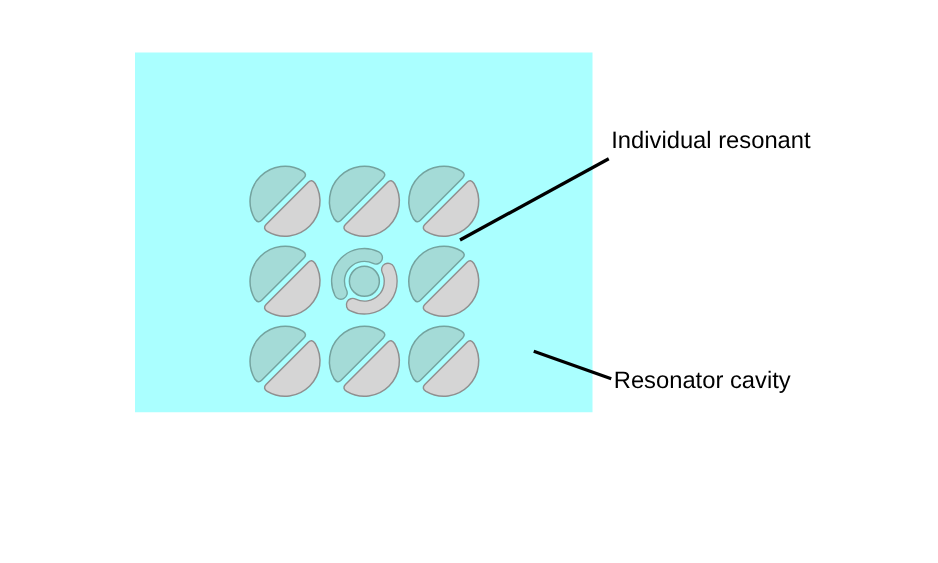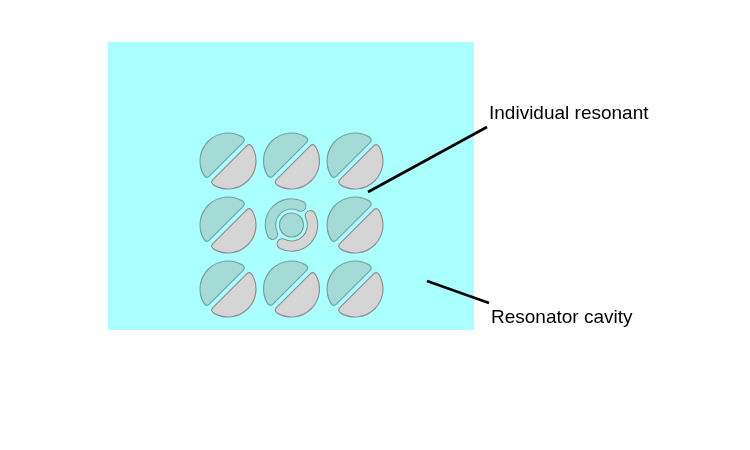--- a/index.html
+++ b/index.html
@@ -69,21 +69,21 @@
   }
   .label {
     position: absolute;
     color: var(--text, #000000);
     font-size: 19px;
     line-height: 21px;
     white-space: nowrap;
   }
   .label span { display: block; }
   .label-individual { left: 489px; top: 102px; }
-  .label-cavity { left: 491px; top: 306px; }
+  .label-cavity { left: 491px; top: 294px; }
 </style>
 </head>
 <body>
 
 <div class="stage">
 
   <svg class="diagram" width="750" height="450" viewBox="0 0 750 450">
     <defs>
       <path id="half-top" d="M -23.9,-2.5 Q -27.9,-2.5 -27.1,-7.0 A 28,28 0 0 1 27.1,-7.0 Q 27.9,-2.5 23.9,-2.5 Z"></path>
       <path id="half-bot" d="M 23.9,2.5 Q 27.9,2.5 27.1,7.0 A 28,28 0 0 1 -27.1,7.0 Q -27.9,2.5 -23.9,2.5 Z"></path>

